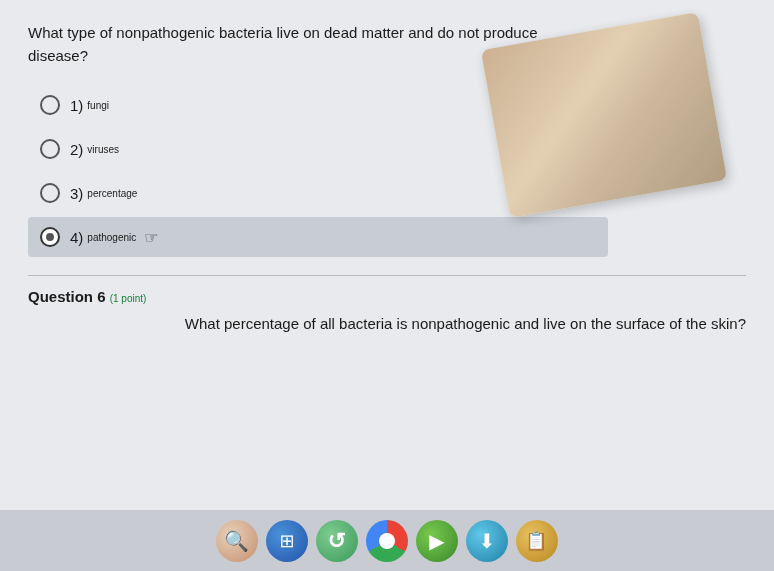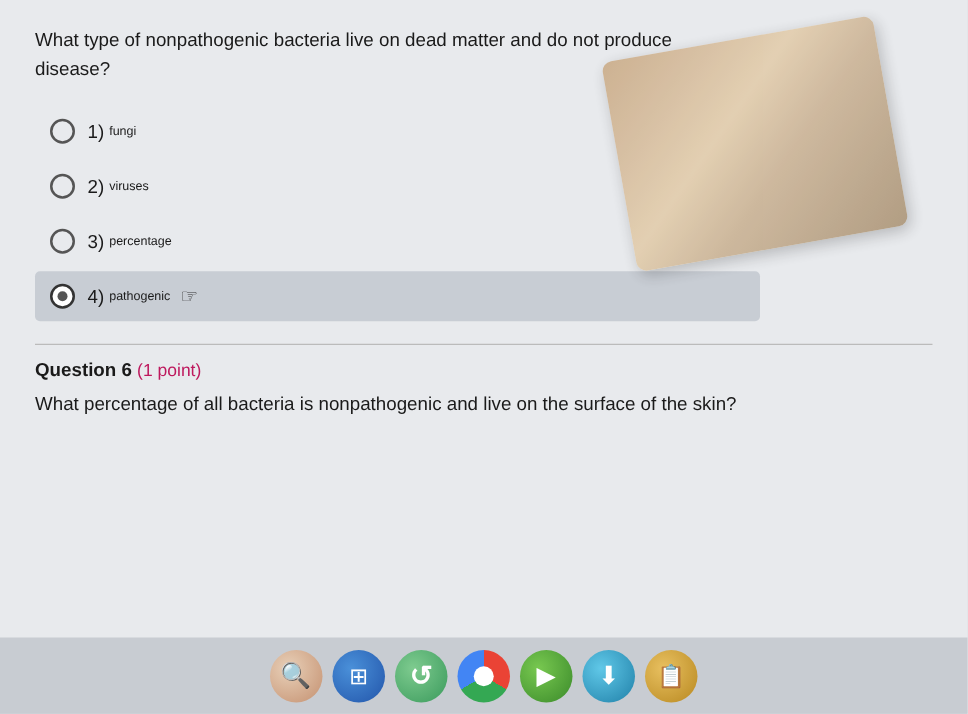--- a/index.html
+++ b/index.html
@@ -121,28 +121,29 @@
 
     .question8-title {
       font-size: 15px;
       font-weight: bold;
       color: #1a1a1a;
       margin-bottom: 8px;
     }
 
     .question8-point {
       font-weight: normal;
-      font-size: 14px;
-      color: #be185d;
+      font-size: 10px;
+      color: #15803d;
     }
 
     .question8-text {
       font-size: 15px;
       color: #1a1a1a;
       line-height: 1.5;
+      text-align: right;
     }
 
     
     .taskbar {
       position: absolute;
       bottom: 0;
       left: 0;
       width: 100%;
       height: 61px;
       background: #c8ccd2;

